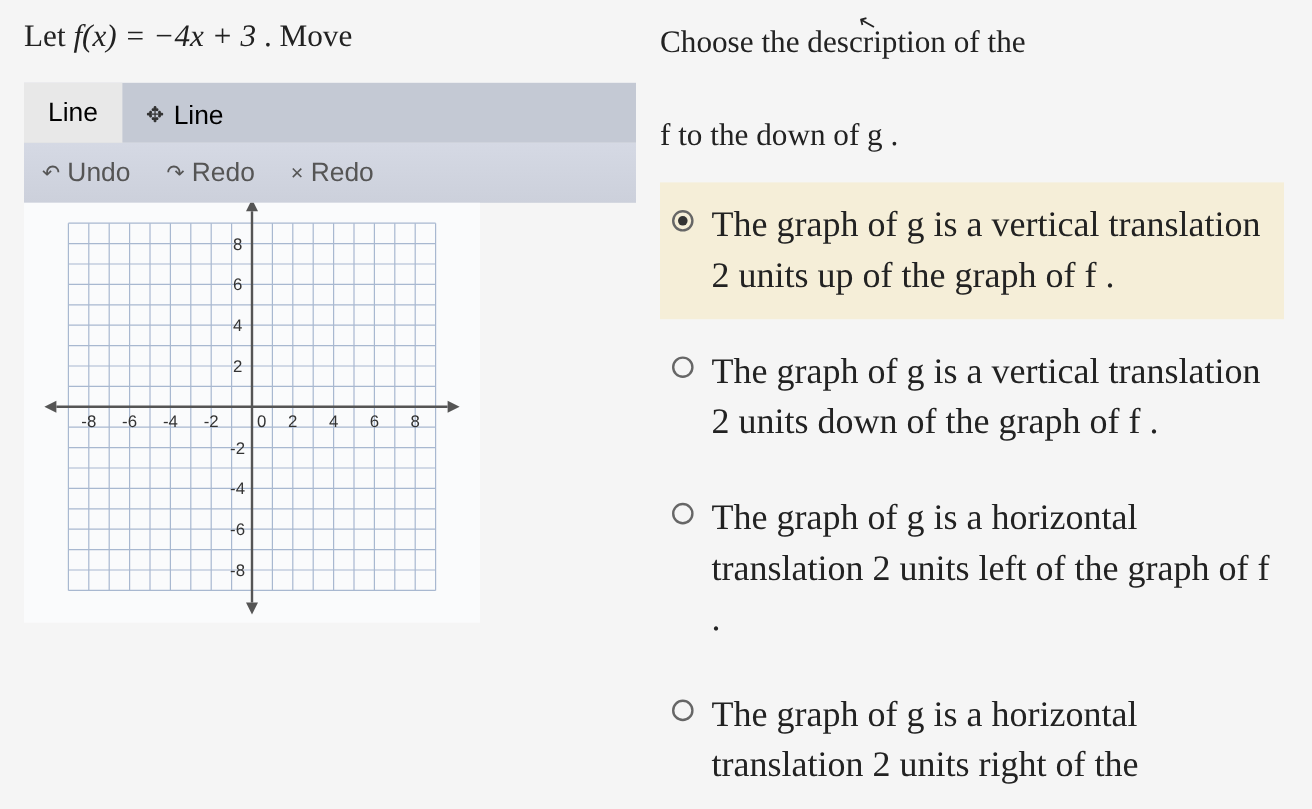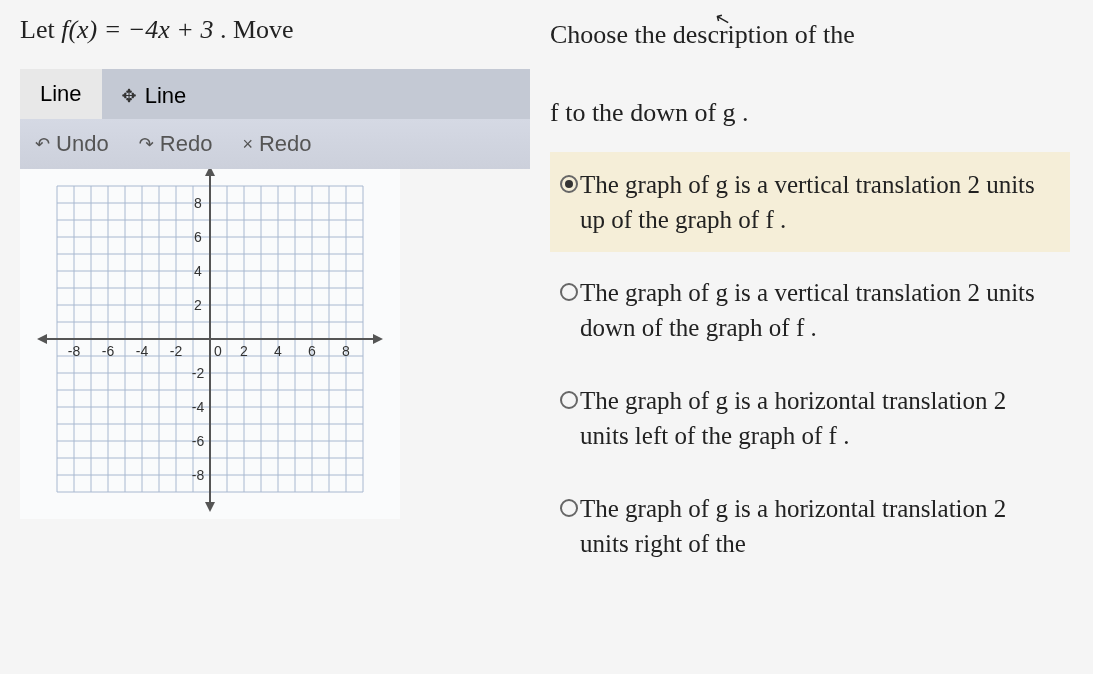--- a/index.html
+++ b/index.html
@@ -91,23 +91,23 @@
     }
     .question-text {
       font-size: 26px;
       line-height: 1.5;
       margin-bottom: 20px;
       font-family: Liberation Serif, serif;
     }
     .option-row {
       display: flex;
       align-items: flex-start;
-      gap: 2px;
+      gap: 15px;
       padding: 15px 10px;
-      font-size: 25px;
+      font-size: 30px;
       line-height: 1.4;
       margin-bottom: 8px;
       justify-content: center;
     }
     .option-row.selected {
       background: #f5eed8;
     }
     .radio {
       width: 18px;
       height: 18px;

